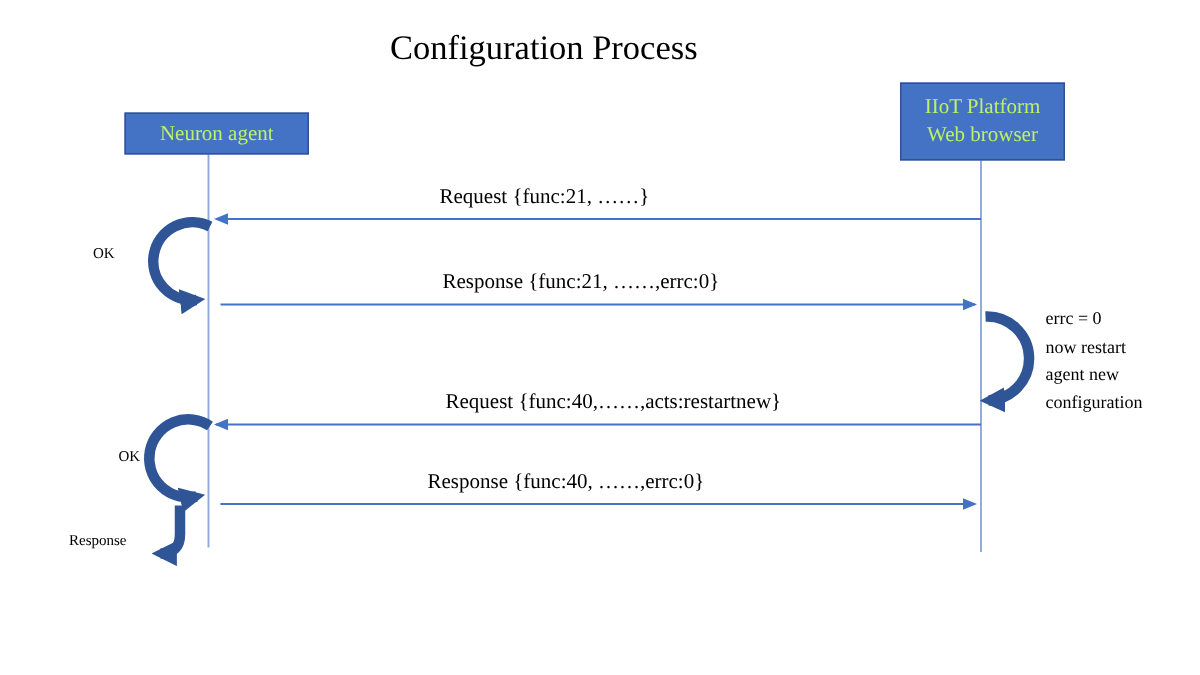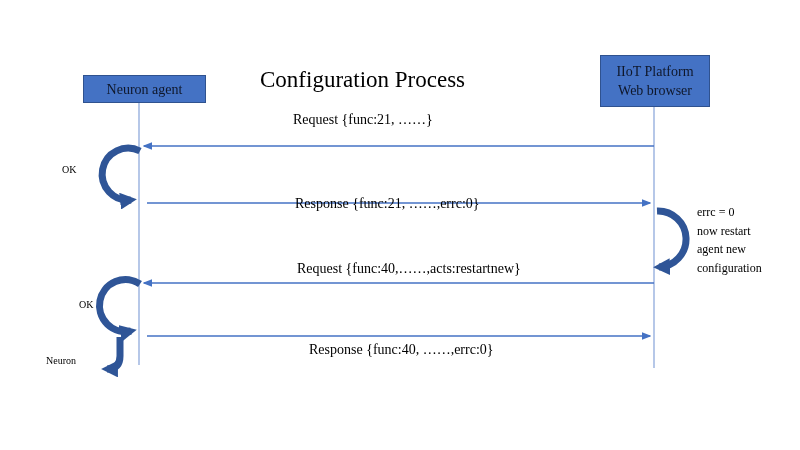--- a/index.html
+++ b/index.html
@@ -7,42 +7,42 @@
     position: relative;
     width: 800px; height: 450px;
     background: #ffffff;
     font-family: "Liberation Serif", "DejaVu Serif", serif;
     color: #000000;
     overflow: hidden;
   }
   .layer { position: absolute; left: 0; top: 0; }
   .title {
     position: absolute; left: 260px; top: 19px;
-    font-size: 23px; white-space: nowrap; margin-top: 48px;
+    font-size: 23px; white-space: nowrap;
   }
   .actor {
     position: absolute;
     background: #4472C4;
     border: 1.6px solid #2F528F;
-    color: #0f172a;
+    color: #bef264;
     display: flex; flex-direction: column;
     align-items: center; justify-content: center;
     text-align: center;
     font-size: 14px; line-height: 19px;
     box-sizing: border-box;
   }
   .actor-left  { left: 83px;  top: 75px; width: 123px; height: 28px; }
   .actor-right { left: 600px; top: 55px; width: 110px; height: 52px; }
   .msg {
     position: absolute; font-size: 14px; white-space: nowrap;
   }
-  .msg1 { left: 293px; top: 112px; }
-  .msg2 { left: 295px; top: 196px; }
+  .msg1 { left: 293px; top: 124px; }
+  .msg2 { left: 295px; top: 181px; }
   .msg3 { left: 297px; top: 261px; font-family: Liberation Serif, serif; }
-  .msg4 { left: 309px; top: 314px; margin-top: 28px; }
+  .msg4 { left: 285px; top: 314px; }
   .side { position: absolute; font-size: 10px; white-space: nowrap; }
   .ok1 { left: 62px; top: 164px; }
   .ok2 { left: 79px; top: 299px; }
   .restart { left: 46px; top: 355px; }
   .note {
     position: absolute; left: 697px; top: 203px;
     font-size: 12px; line-height: 18.5px; white-space: nowrap;
   }
 </style>
 </head>
@@ -84,21 +84,21 @@
     <span>Web browser</span>
   </div>
 
   <div class="msg msg1">Request  {func:21, ……}</div>
   <div class="msg msg2">Response  {func:21, ……,errc:0}</div>
   <div class="msg msg3">Request  {func:40,……,acts:restartnew}</div>
   <div class="msg msg4">Response  {func:40, ……,errc:0}</div>
 
   <div class="side ok1">OK</div>
   <div class="side ok2">OK</div>
-  <div class="side restart">Neuron</div>
+  <div class="side restart">Response</div>
 
   <div class="note">
     <div>errc = 0</div>
     <div>now restart</div>
     <div>agent new</div>
     <div>configuration</div>
   </div>
 
 </div>
 

